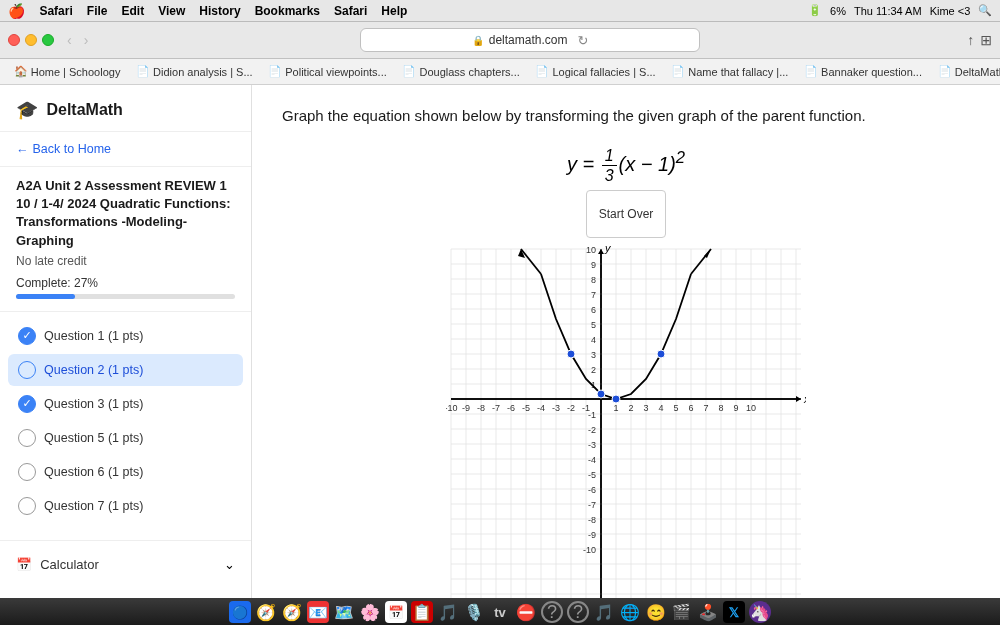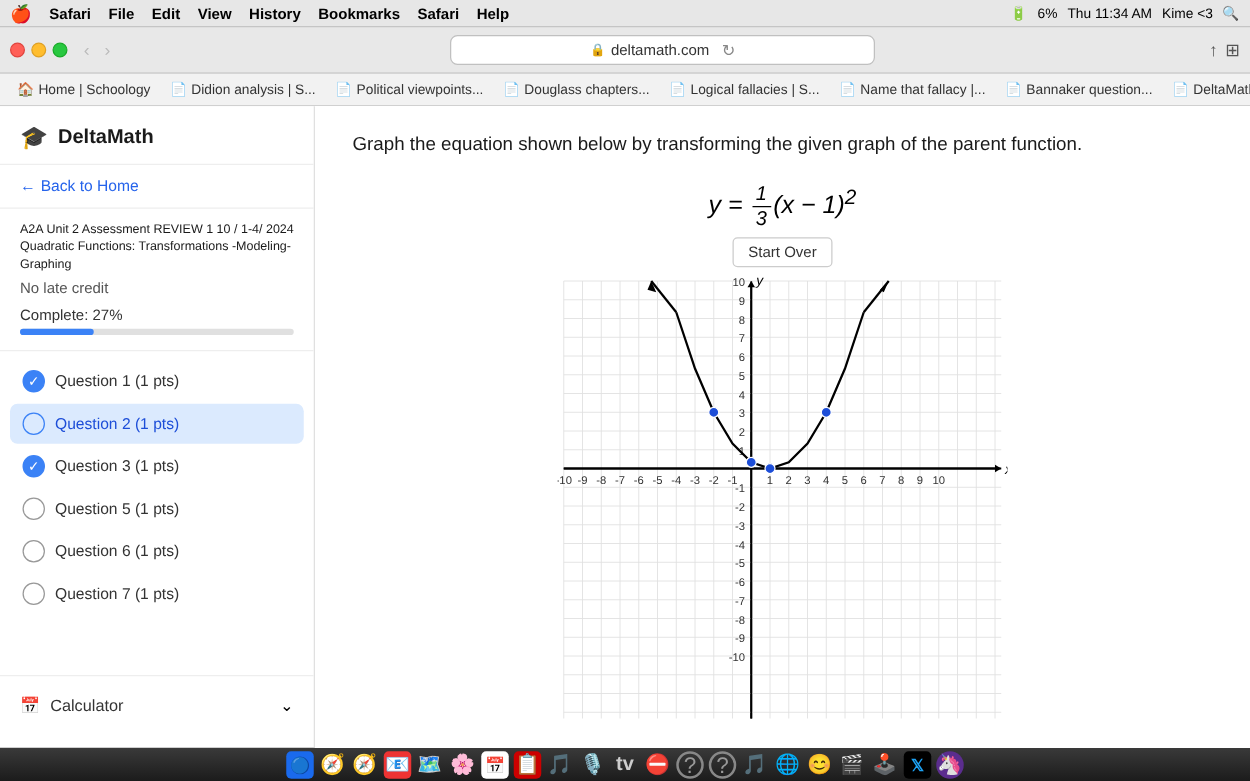--- a/index.html
+++ b/index.html
@@ -123,22 +123,22 @@
       align-items: center;
       gap: 4px;
       cursor: pointer;
       border-bottom: 1px solid #eee;
     }
     .assignment-info {
       padding: 10px 16px;
       border-bottom: 1px solid #eee;
     }
     .assignment-title {
-      font-size: 10px;
-      font-weight: 400;
+      font-size: 13px;
+      font-weight: 700;
       color: #1a1a1a;
       line-height: 1.4;
       margin-bottom: 4px;
     }
     .no-late { font-size: 12px; color: #555; margin-bottom: 8px; }
     .complete-label { font-size: 12px; color: #333; margin-bottom: 4px; }
     .progress-bar-bg {
       background: #e0e0e0;
       border-radius: 3px;
       height: 5px;
@@ -213,21 +213,21 @@
     .start-over-container {
       display: flex;
       justify-content: center;
       width: 100%;
       margin-bottom: 6px;
     }
     .start-over-btn {
       background: white;
       border: 1px solid #ccc;
       border-radius: 4px;
-      padding: 4px 12px;
+      padding: 16px 12px;
       font-size: 12px;
       cursor: pointer;
       color: #333;
     }
     .graph-container {
       width: 100%;
       display: flex;
       justify-content: center;
     }
 
@@ -612,21 +612,21 @@
   <div class="dock-item" style="background:#1a6aed; color:white; font-size:13px;">🔵</div>
   <div class="dock-item" style="font-size:16px;">🧭</div>
   <div class="dock-item" style="font-size:16px;">🧭</div>
   <div class="dock-item" style="font-size:16px; background:#e33; border-radius:4px; color:white;">📧</div>
   <div class="dock-item" style="font-size:16px;">🗺️</div>
   <div class="dock-item" style="font-size:16px;">🌸</div>
   <div class="dock-item" style="font-size:13px; background:#fff; color:#e33; border-radius:4px; font-weight:bold;">📅</div>
   <div class="dock-item" style="font-size:16px; background:#c00; border-radius:4px;">📋</div>
   <div class="dock-item" style="font-size:16px;">🎵</div>
   <div class="dock-item" style="font-size:16px;">🎙️</div>
-  <div class="dock-item" style="font-size:16px; color:#ccc; font-weight:bold;">tv</div>
+  <div class="dock-item" style="font-size:13px; color:#ccc; font-weight:bold;">tv</div>
   <div class="dock-item" style="font-size:16px;">⛔</div>
   <div class="dock-item" style="font-size:16px; color:#999; font-size:18px; border:2px solid #888; border-radius:50%; width:22px;height:22px;display:flex;align-items:center;justify-content:center;">?</div>
   <div class="dock-item" style="font-size:16px; color:#999; font-size:18px; border:2px solid #888; border-radius:50%; width:22px;height:22px;display:flex;align-items:center;justify-content:center;">?</div>
   <div class="dock-item" style="font-size:16px;">🎵</div>
   <div class="dock-item" style="font-size:16px;">🌐</div>
   <div class="dock-item" style="font-size:16px;">😊</div>
   <div class="dock-item" style="font-size:15px;">🎬</div>
   <div class="dock-item" style="font-size:16px;">🕹️</div>
   <div class="dock-item" style="font-size:16px; background:#000; color:#1DA1F2; border-radius:4px; font-weight:bold; font-size:13px;">𝕏</div>
   <div class="dock-item" style="font-size:16px; background:#5b2d8e; border-radius:50%;">🦄</div>

